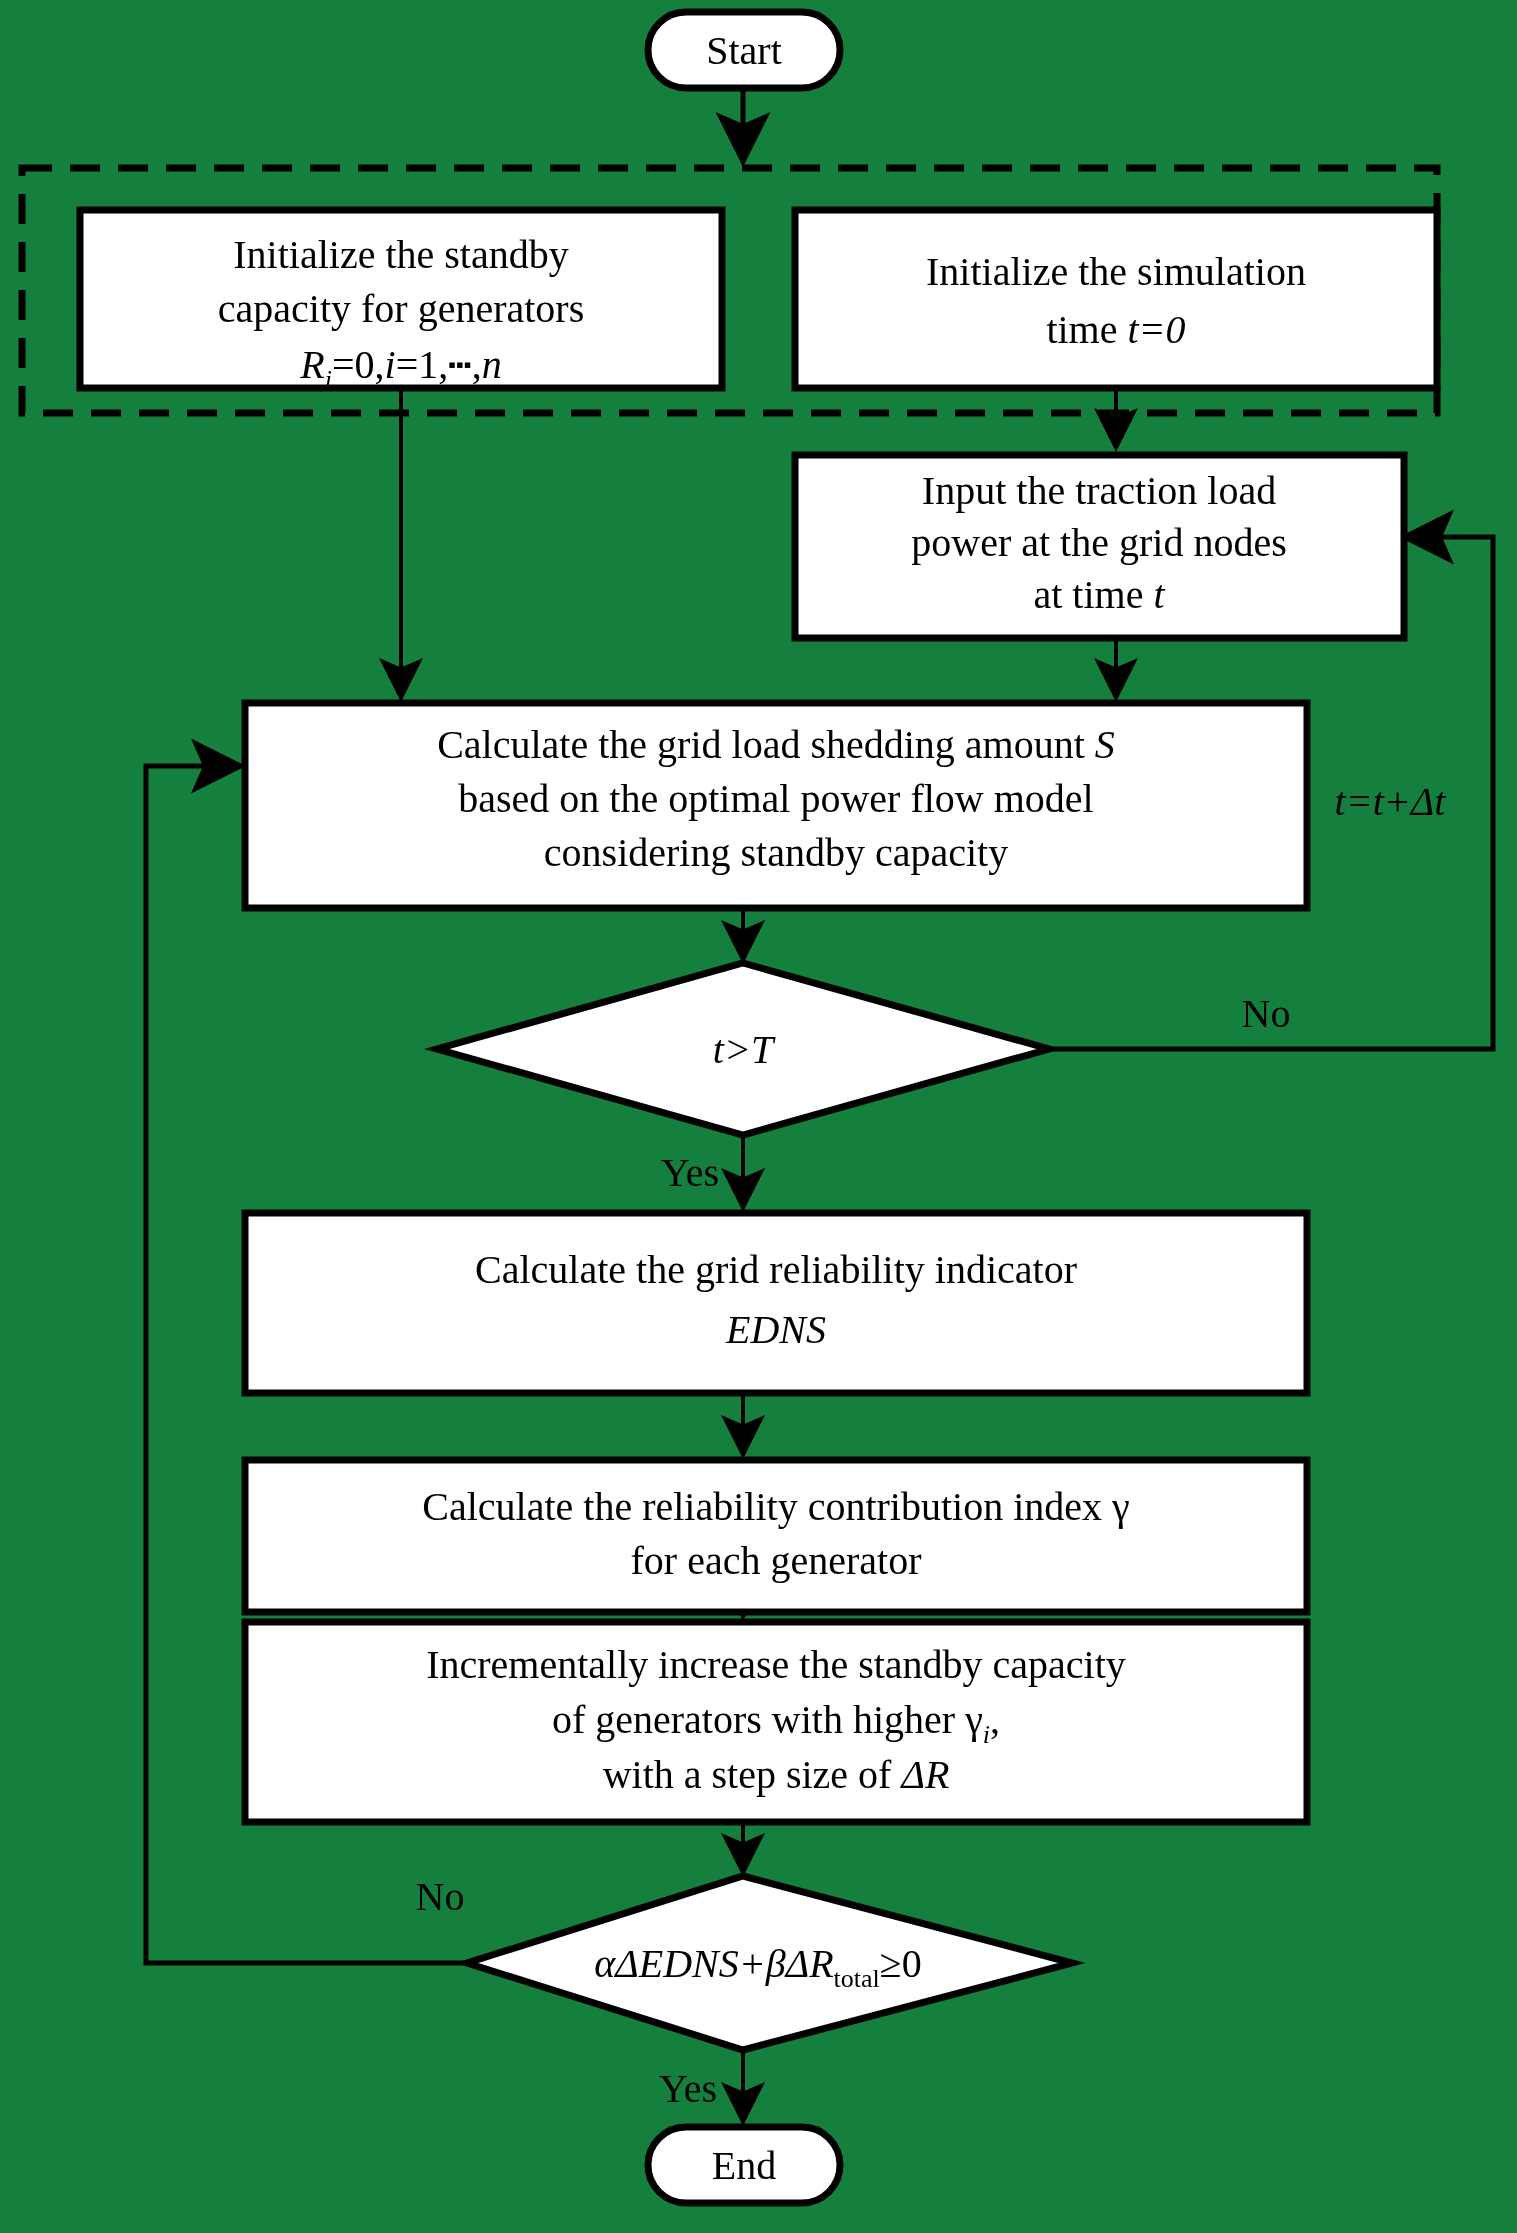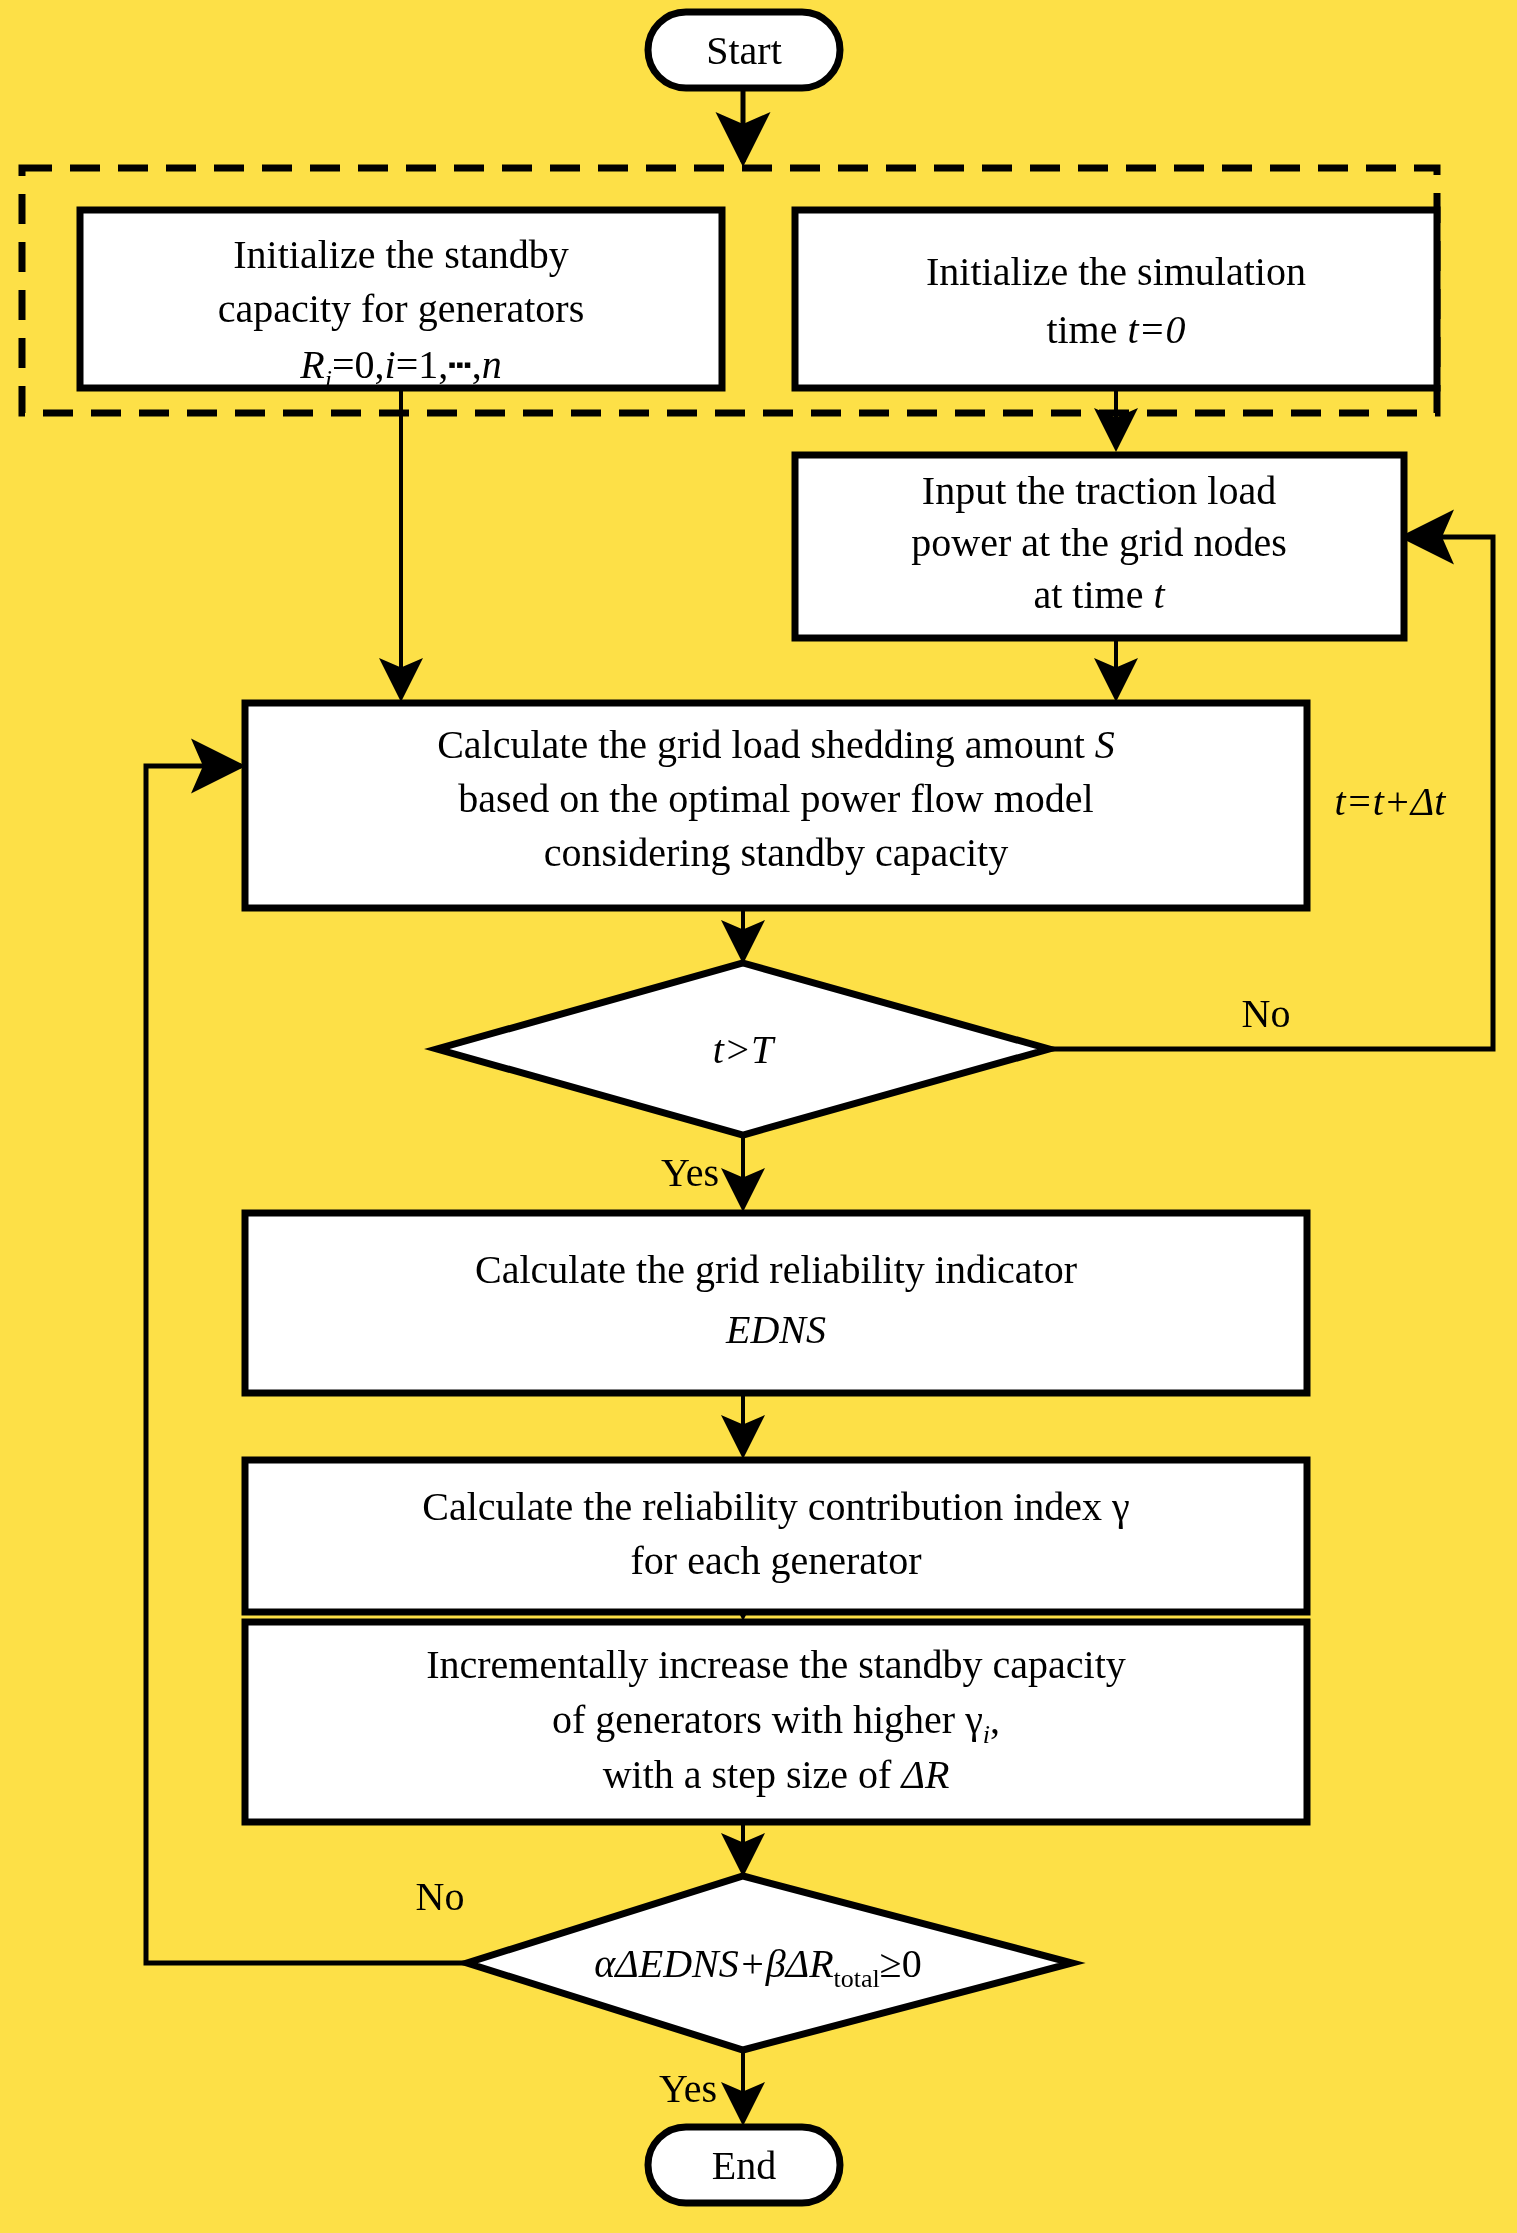--- a/index.html
+++ b/index.html
@@ -1,16 +1,16 @@
 <!DOCTYPE html>
 <html><head>
 <meta charset="utf-8">
 <style>
   html,body{margin:0;padding:0;background:#ffffff;}
-  #stage{position:relative;width:1517px;height:2233px;background:#fde047;
+  #stage{position:relative;width:1517px;height:2233px;background:#15803d;
          font-family:"Liberation Serif","DejaVu Serif",serif;}
   svg{display:block;}
   .nd{fill:#ffffff;stroke:#000000;}
   .thick{stroke-width:7;}
   .line{stroke:#000000;stroke-width:5;fill:none;}
   .thinline{stroke:#000000;stroke-width:4;fill:none;}
   .dash{fill:none;stroke:#000000;stroke-width:7;stroke-dasharray:30 18;}
   text{fill:#000000;font-family:"Liberation Serif","DejaVu Serif",serif;}
   .t{font-size:40px;text-anchor:middle;}
   .lbl{font-size:40px;text-anchor:middle;}

